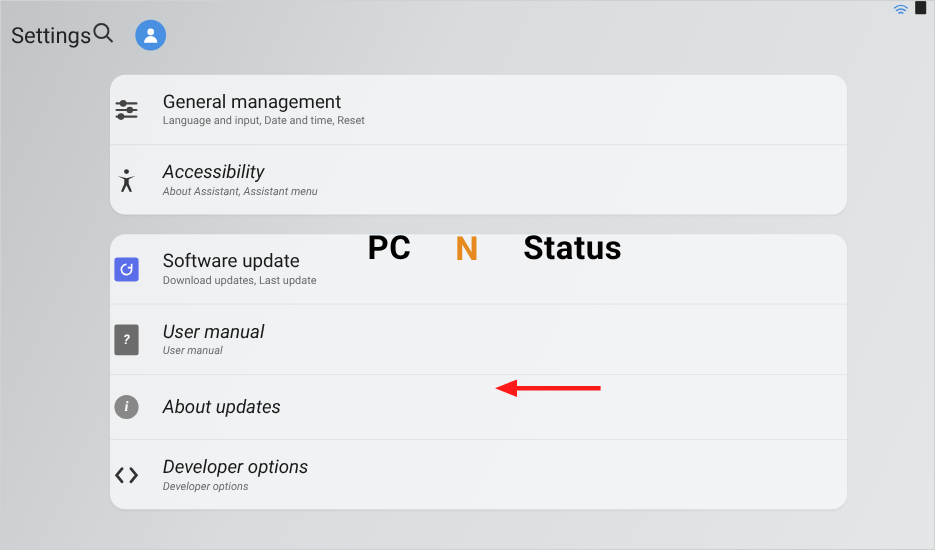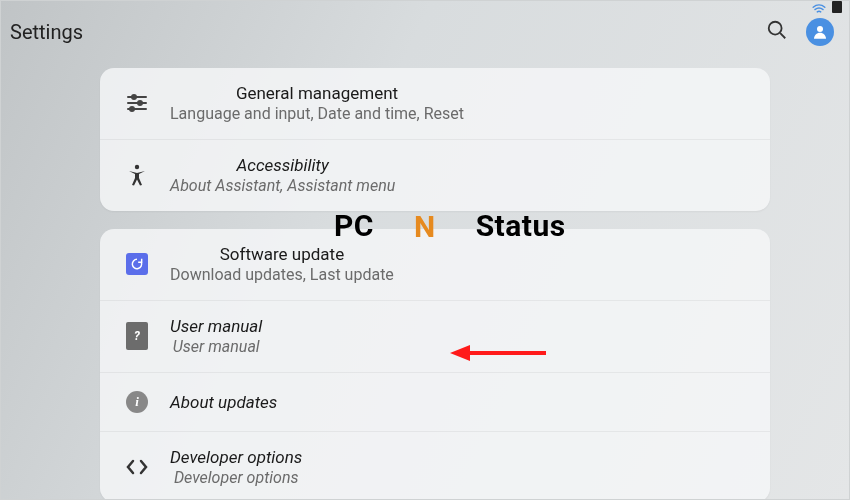--- a/index.html
+++ b/index.html
@@ -11,60 +11,59 @@
     color: #1a1a1a;
   }
   .statusbar {
     position: absolute; top: 0; right: 0; height: 14px;
     display: flex; gap: 6px; padding-right: 8px; align-items: center;
   }
   .sb-wifi { width: 14px; height: 12px; }
   .sb-batt { width: 10px; height: 12px; background:#222; border-radius:1px; }
   .header {
     position: absolute; top: 14px; left: 10px; right: 10px;
-    display:flex; align-items:center; justify-content:space-between;
+    display:flex; align-items:center; 
     height: 36px;
   }
   .header .title { font-size: 20px; font-weight: 400; color:#222; }
   .header .actions { display:flex; align-items:center; gap:18px; padding-right:6px;}
   .search-icon svg { width:22px; height:22px; stroke:#333; fill:none; stroke-width:2;}
   .avatar { width:28px; height:28px; border-radius:50%; background:#4a90e2; display:flex; align-items:center; justify-content:center;}
   .avatar svg { width:18px; height:18px; fill:#fff;}
   .content {
     position:absolute; top:68px; left:100px; right:80px; bottom:22px;
     display:flex; flex-direction:column; gap:18px;
   }
   .card {
     background: rgba(245,247,248,0.82);
     border-radius: 14px;
     box-shadow: 0 1px 2px rgba(0,0,0,0.05);
     display:flex; flex-direction:column;
   }
   .item {
     display:flex; align-items:center; gap:18px;
-    padding: 14px 20px 14px 22px;
+    padding: 14px 20px 14px 0;
     cursor:pointer;
     position:relative;
-    text-align:center;
   }
   .item + .item { border-top: 1px solid rgba(0,0,0,0.05); font-style: italic; }
   .iconbox {
     width:30px; height:30px; flex:0 0 30px;
     display:flex; align-items:center; justify-content:center;
   }
   .iconbox svg { width:24px; height:24px; }
   .sw-box { width:22px; height:22px; background:#5b6eea; border-radius:3px; display:flex; align-items:center; justify-content:center;}
   .sw-box svg{width:14px;height:14px;fill:#fff;}
   .man-box { width:22px; height:28px; background:#6c6c6c; border-radius:2px; display:flex; align-items:center; justify-content:center;}
   .man-box span{color:#fff; font-size:12px; font-weight:700;}
   .info-circ{ width:22px;height:22px;border-radius:50%;background:#888;display:flex;align-items:center;justify-content:center;}
   .info-circ span{color:#fff;font-size:13px;font-weight:700;font-family:Georgia,serif;}
   .textcol { display:flex; flex-direction:column; }
   .item-title { font-size:17px; color:#1a1a1a; line-height:1.3;}
-  .item-sub { font-size:16px; color:#6b6b6b; line-height:1.3;}
+  .item-sub { font-size:10px; color:#6b6b6b; line-height:1.3;}
   
   .arrow {
     position:absolute; left:448px; top:342px; width:100px; height:22px;
   }
   
   .watermark {
     position:absolute; left:334px; top:208px;
     font-size:30px; font-weight:700; color:#000; letter-spacing:0.5px;
     display:flex; align-items:center;gap:40px;
   }

